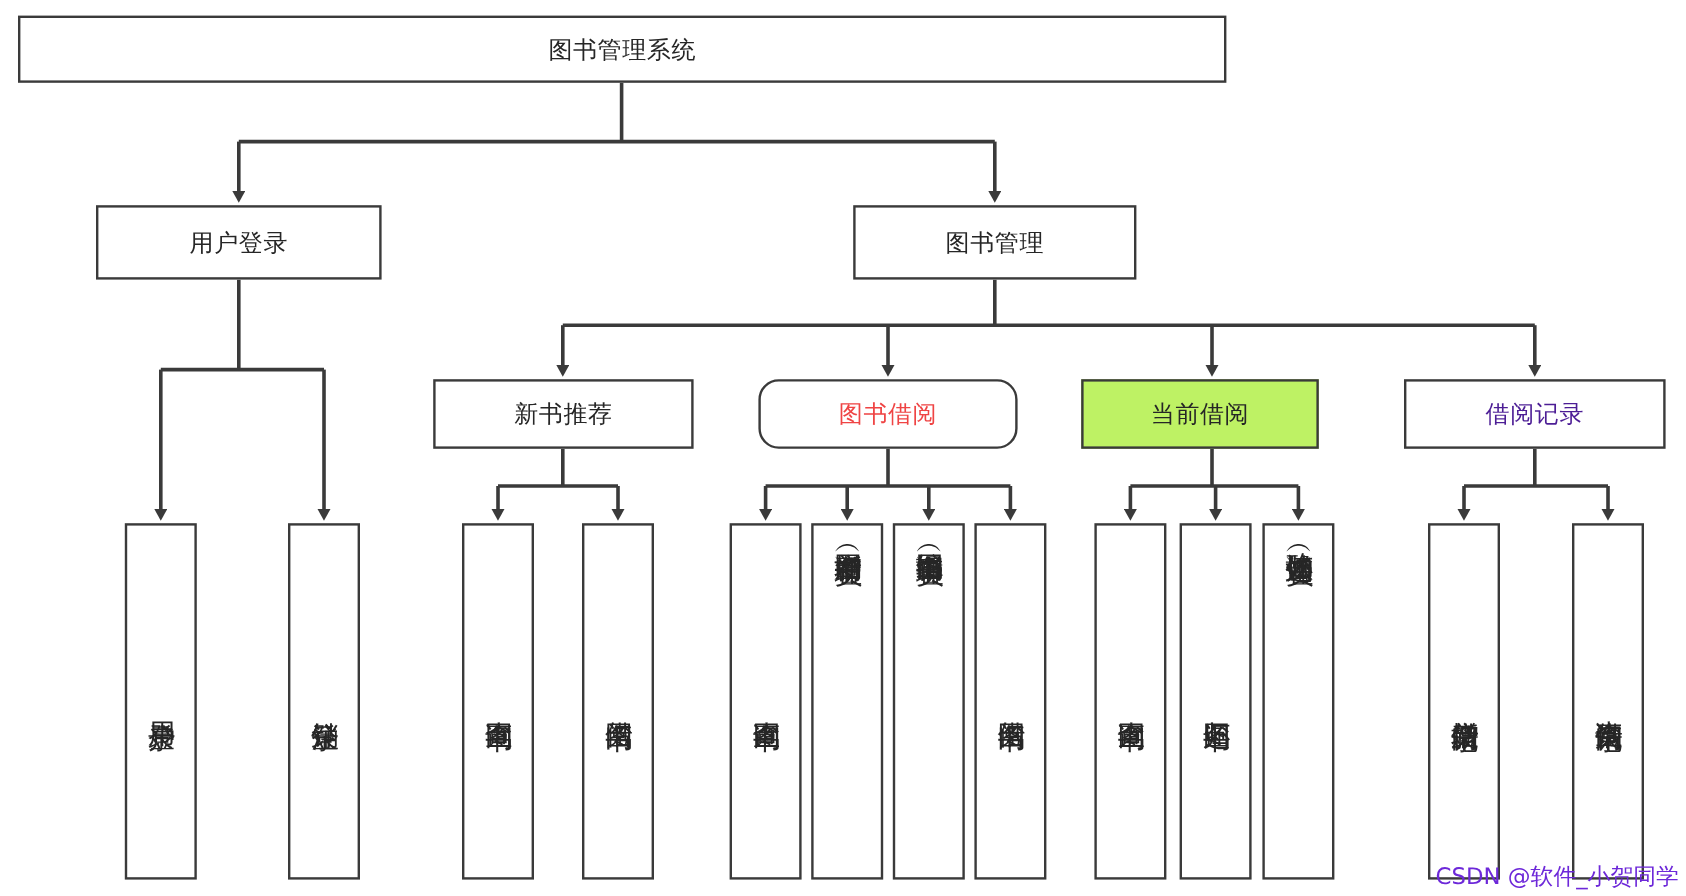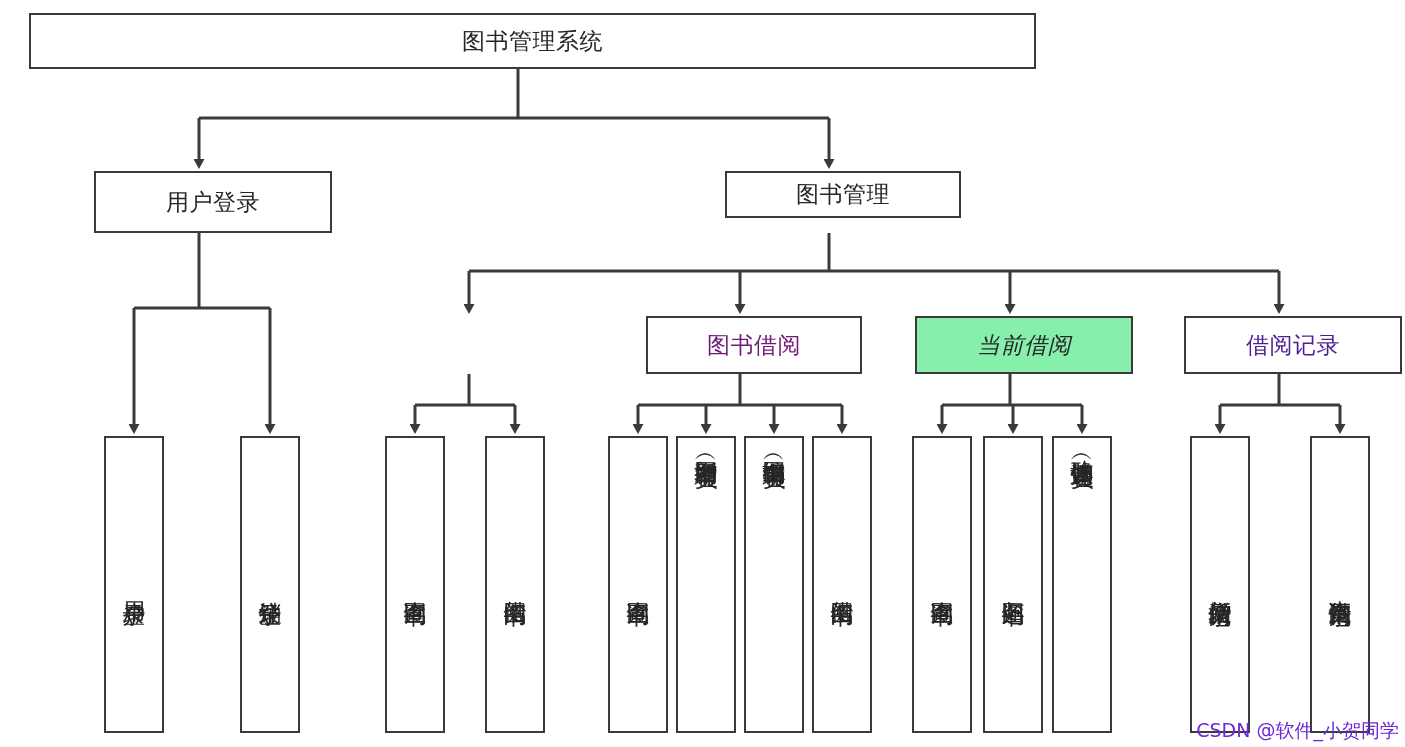--- a/index.html
+++ b/index.html
@@ -29,23 +29,22 @@
     position: absolute;
     box-sizing: border-box;
     border: 2px solid #3a3a3a;
     background: #ffffff;
     display: flex;
     align-items: center;
     justify-content: center;
     color: #262626;
   }
   .node.horiz {
-    font-size: 23px;
+    font-size: 20px;
     letter-spacing: 0.5px;
-    margin-left: 14px;
   }
   .node.vert {
     writing-mode: vertical-rl;
     text-orientation: upright;
     font-size: 23px;
     align-items: center;
     justify-content: center;
     line-height: 1.08;
     padding: 4px 0;
   }
@@ -128,28 +127,31 @@
     </g>
   </svg>
 
   <div class="node horiz" style="left: 15px; top: 13px; width: 1007px; height: 56px; border-color: rgb(58, 58, 58); background: rgb(255, 255, 255); color: rgb(38, 38, 38);">
     <span class="lbl">图书管理系统</span>
   </div>
 
   <div class="node horiz" style="left: 80px; top: 171px; width: 238px; height: 62px; border-color: rgb(58, 58, 58); background: rgb(255, 255, 255); color: rgb(38, 38, 38);">
     <span class="lbl">用户登录</span>
   </div>
-  <div class="node horiz" style="left: 711px; top: 171px; width: 236px; height: 47px; border-color: rgb(58, 58, 58); background: rgb(255, 255, 255); color: rgb(38, 38, 38);">
+  <div class="node horiz" style="left: 711px; top: 171px; width: 236px; height: 62px; border-color: rgb(58, 58, 58); background: rgb(255, 255, 255); color: rgb(38, 38, 38);">
     <span class="lbl">图书管理</span>
   </div>
 
-  <div class="node horiz" style="left: 632px; top: 316px; width: 216px; height: 58px; border-color: rgb(58, 58, 58); background: rgb(255, 255, 255); color: #701a75;">
+  <div class="node horiz" style="left: 361px; top: 316px; width: 217px; height: 58px; border-color: rgb(58, 58, 58); background: rgb(255, 255, 255); color: rgb(38, 38, 38);">
+    <span class="lbl">新书推荐</span>
+  </div>
+  <div class="node horiz" style="left: 632px; top: 316px; width: 216px; height: 58px; border-color: rgb(58, 58, 58); background: rgb(255, 255, 255); color: #ef4444; border-radius: 17px;">
     <span class="lbl">图书借阅</span>
   </div>
-  <div class="node horiz" style="left: 901px; top: 316px; width: 218px; height: 58px; border-color: rgb(58, 58, 58); background: #86efac; color: rgb(38, 38, 38); font-style: italic;">
+  <div class="node horiz" style="left: 901px; top: 316px; width: 198px; height: 58px; border-color: rgb(58, 58, 58); background: #bef264; color: rgb(38, 38, 38);">
     <span class="lbl">当前借阅</span>
   </div>
   <div class="node horiz" style="left: 1170px; top: 316px; width: 218px; height: 58px; border-color: rgb(58, 58, 58); background: rgb(255, 255, 255); color: #4c1d95;">
     <span class="lbl">借阅记录</span>
   </div>
 
   <div class="node vert" style="left: 104px; top: 436px; width: 60px; height: 297px; border-color: rgb(58, 58, 58); background: rgb(255, 255, 255); color: rgb(38, 38, 38);">
     <span class="lbl">用户登录</span>
   </div>
   <div class="node vert" style="left: 240px; top: 436px; width: 60px; height: 297px; border-color: rgb(58, 58, 58); background: rgb(255, 255, 255); color: rgb(38, 38, 38);">

